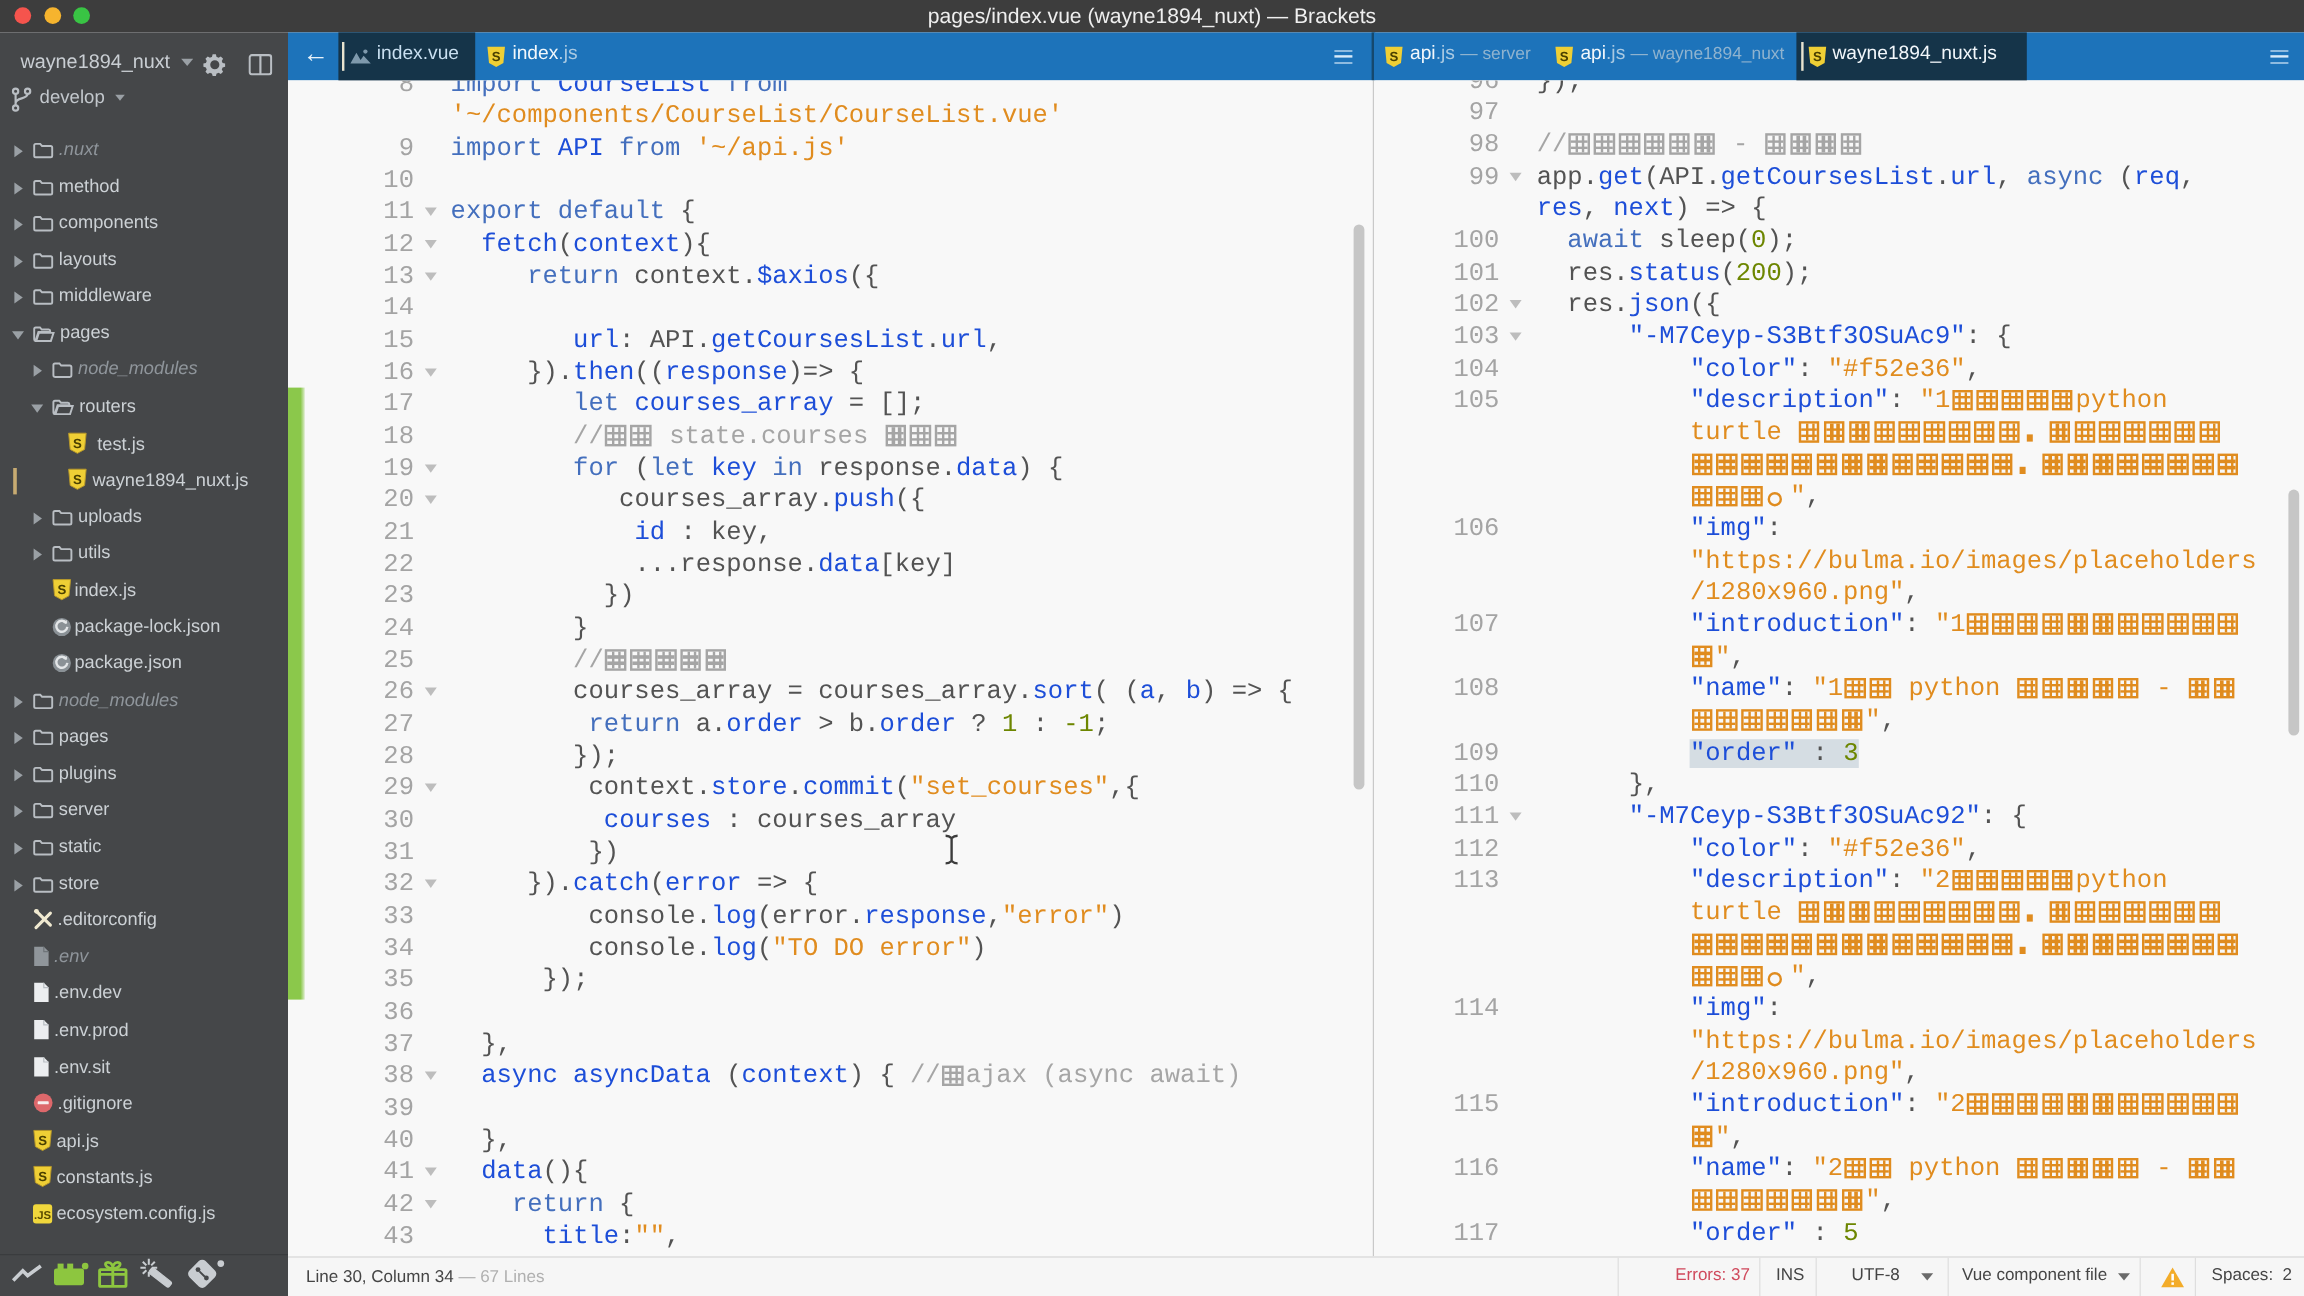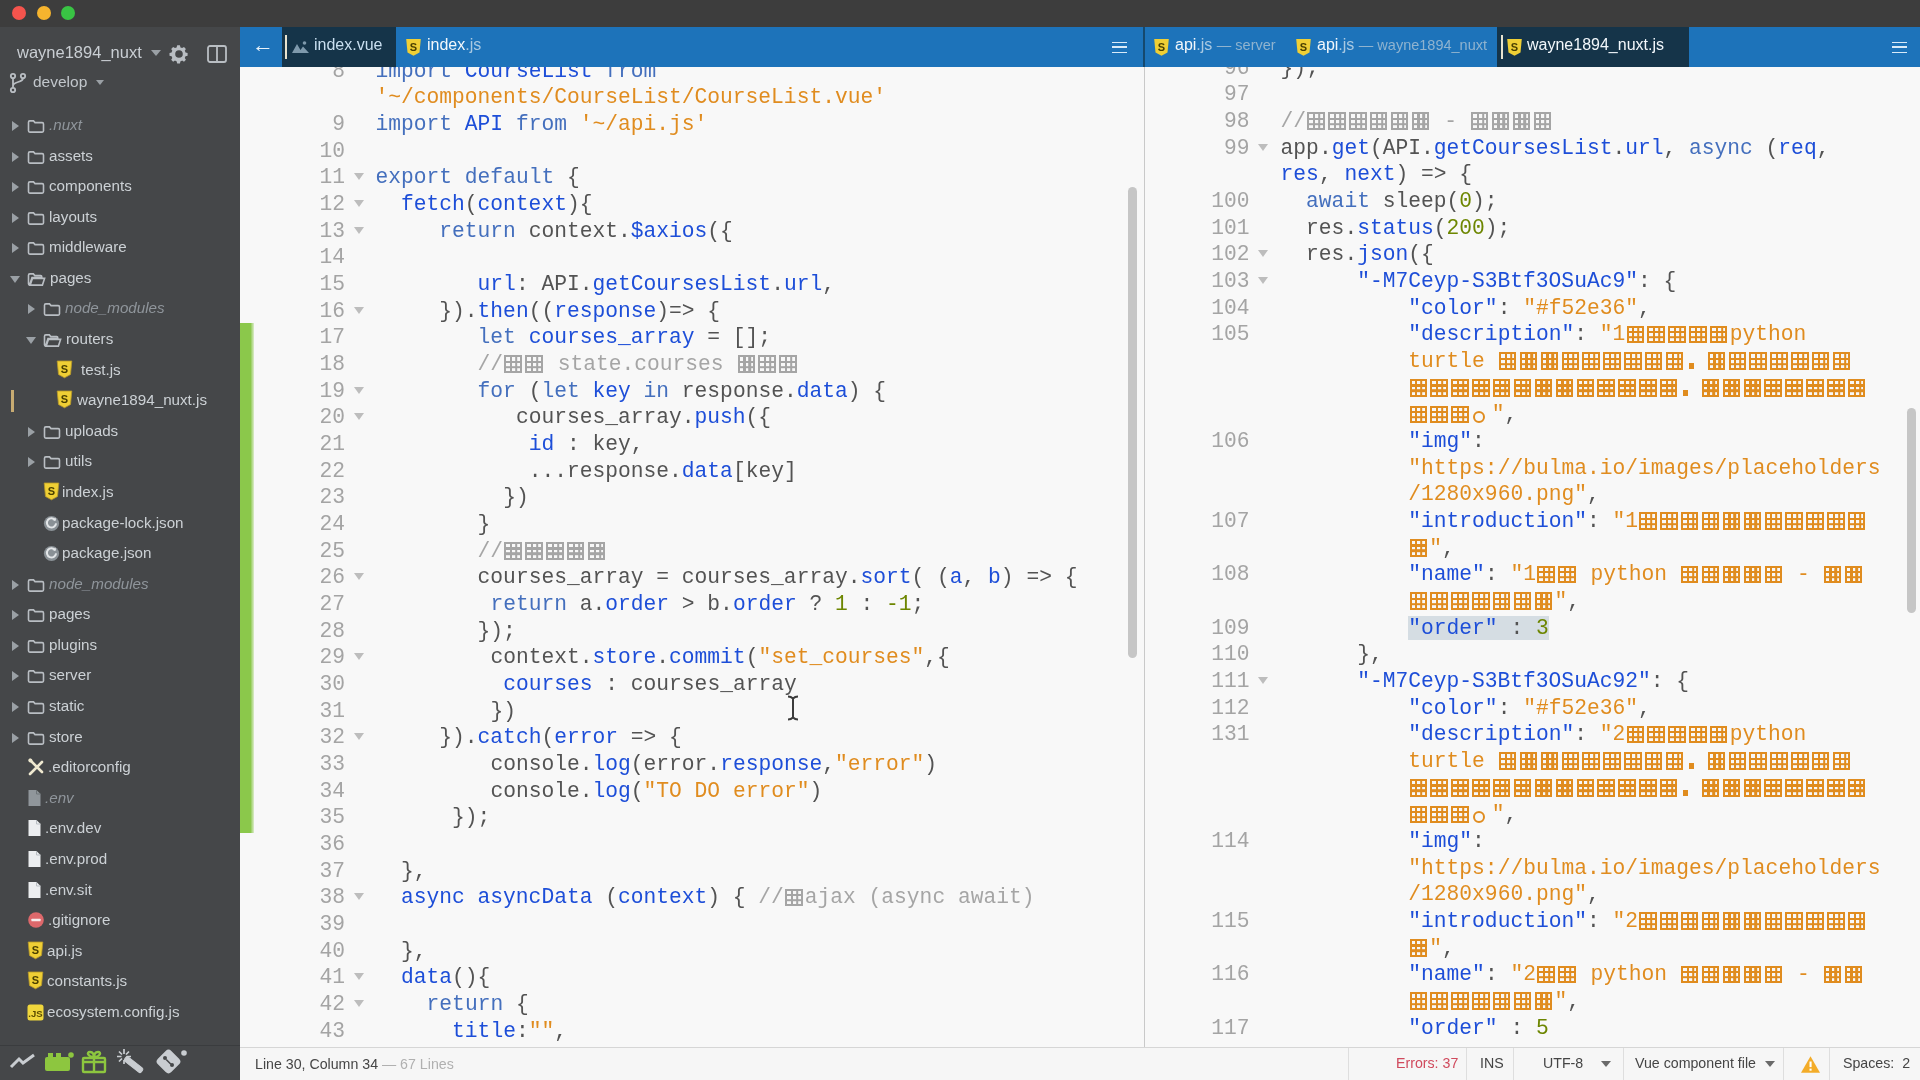--- a/index.html
+++ b/index.html
@@ -70,20 +70,21 @@
 #status { position:absolute; left:240px; top:1047px; width:1896px; height:33px;
   background:#f6f6f6; border-top:1px solid #d6d6d6; font-size:14.2px; color:#454545; }
 #status .sep { position:absolute; top:0; width:1px; height:32px; background:#dedede; }
 #bottombar { position:absolute; left:0; top:1045px; width:240px; height:35px;
   background:#454749; }
 </style></head><body>
 <div id="titlebar">
   <div class="tl" style="left:12px;background:#f5544d"></div>
   <div class="tl" style="left:36.5px;background:#f6b42e"></div>
   <div class="tl" style="left:61px;background:#39c444"></div>
+  <div class="t">pages/index.vue (wayne1894_nuxt) — Brackets</div>
 </div>
 <div id="sidebar">
   <div id="proj">wayne1894_nuxt<span class="dar"></span></div>
   <svg style="position:absolute;left:168px;top:16px" width="22" height="22" viewBox="0 0 22 22">
       <path fill="#b9bec3" d="M11 7.2a3.8 3.8 0 1 0 0 7.6 3.8 3.8 0 0 0 0-7.6zm8.6 5.5-2.1.6a6.7 6.7 0 0 1-.7 1.6l1.1 1.9-1.9 1.9-1.9-1.1a6.7 6.7 0 0 1-1.6.7l-.6 2.1h-2.7l-.6-2.1a6.7 6.7 0 0 1-1.6-.7l-1.9 1.1-1.9-1.9 1.1-1.9a6.7 6.7 0 0 1-.7-1.6l-2.1-.6V10l2.1-.6c.2-.6.4-1.1.7-1.6L3.2 5.9 5.1 4l1.9 1.1c.5-.3 1-.5 1.6-.7l.6-2.1h2.7l.6 2.1c.6.2 1.1.4 1.6.7L16 4l1.9 1.9-1.1 1.9c.3.5.5 1 .7 1.6l2.1.6z"></path>
     </svg>
   <svg style="position:absolute;left:207px;top:18px" width="20" height="18" viewBox="0 0 20 18">
       <rect x="1" y="1" width="18" height="16" rx="2" fill="none" stroke="#b9bec3" stroke-width="1.8"></rect>
       <line x1="10" y1="1" x2="10" y2="17" stroke="#b9bec3" stroke-width="1.8"></line>
     </svg>
@@ -96,21 +97,21 @@
       </g>
     </svg>
   <div id="dev">develop<span class="dar" style="border-left-width:4px;border-right-width:4px;border-top-width:5px"></span></div>
   <div class="tri-r" style="top:94px;left:12px"></div>
     <div class="trow dim" style="top:88px;left:27px"><svg class="ic" width="18" height="15" viewBox="0 0 18 15">
         <path d="M1.5 3.2 Q1.5 1.9 2.8 1.9 L6.5 1.9 L8 3.6 L15.2 3.6 Q16.5 3.6 16.5 4.9 L16.5 11.8 Q16.5 13.1 15.2 13.1 L2.8 13.1 Q1.5 13.1 1.5 11.8 Z" fill="none" stroke="#b9bec3" stroke-width="1.6"></path>
       </svg><span style="margin-left:4px">.nuxt</span></div>
     <div class="tri-r" style="top:125px;left:12px"></div>
     <div class="trow" style="top:119px;left:27px"><svg class="ic" width="18" height="15" viewBox="0 0 18 15">
         <path d="M1.5 3.2 Q1.5 1.9 2.8 1.9 L6.5 1.9 L8 3.6 L15.2 3.6 Q16.5 3.6 16.5 4.9 L16.5 11.8 Q16.5 13.1 15.2 13.1 L2.8 13.1 Q1.5 13.1 1.5 11.8 Z" fill="none" stroke="#b9bec3" stroke-width="1.6"></path>
-      </svg><span style="margin-left:4px">assets</span></div>
+      </svg><span style="margin-left:4px">method</span></div>
     <div class="tri-r" style="top:155px;left:12px"></div>
     <div class="trow" style="top:149px;left:27px"><svg class="ic" width="18" height="15" viewBox="0 0 18 15">
         <path d="M1.5 3.2 Q1.5 1.9 2.8 1.9 L6.5 1.9 L8 3.6 L15.2 3.6 Q16.5 3.6 16.5 4.9 L16.5 11.8 Q16.5 13.1 15.2 13.1 L2.8 13.1 Q1.5 13.1 1.5 11.8 Z" fill="none" stroke="#b9bec3" stroke-width="1.6"></path>
       </svg><span style="margin-left:4px">components</span></div>
     <div class="tri-r" style="top:186px;left:12px"></div>
     <div class="trow" style="top:180px;left:27px"><svg class="ic" width="18" height="15" viewBox="0 0 18 15">
         <path d="M1.5 3.2 Q1.5 1.9 2.8 1.9 L6.5 1.9 L8 3.6 L15.2 3.6 Q16.5 3.6 16.5 4.9 L16.5 11.8 Q16.5 13.1 15.2 13.1 L2.8 13.1 Q1.5 13.1 1.5 11.8 Z" fill="none" stroke="#b9bec3" stroke-width="1.6"></path>
       </svg><span style="margin-left:4px">layouts</span></div>
     <div class="tri-r" style="top:216px;left:12px"></div>
     <div class="trow" style="top:210px;left:27px"><svg class="ic" width="18" height="15" viewBox="0 0 18 15">
@@ -423,21 +424,21 @@
     <div class="cl" style="top:521.0px;left:263.3px"><span class="s"><i class="cj"></i><i class="cj"></i><i class="cj"></i><i class="cj"></i><i class="cj"></i><i class="cj"></i><i class="cj"></i>"</span>,</div>
     <div class="ln" style="top:547.7px;left:-15.5px">109</div>
     <div class="cl" style="top:547.7px;left:263.3px"><span class="hl"><span class="d">"order"</span> : <span class="n">3</span></span></div>
     <div class="ln" style="top:574.3px;left:-15.5px">110</div>
     <div class="cl" style="top:574.3px;left:212.2px">},</div>
     <div class="ln" style="top:601.0px;left:-15.5px">111</div>
     <div class="fold" style="top:610.0px;left:113.0px"></div>
     <div class="cl" style="top:601.0px;left:212.2px"><span class="d">"-M7Ceyp-S3Btf3OSuAc92"</span>: {</div>
     <div class="ln" style="top:627.7px;left:-15.5px">112</div>
     <div class="cl" style="top:627.7px;left:263.3px"><span class="d">"color"</span>: <span class="s">"#f52e36"</span>,</div>
-    <div class="ln" style="top:654.3px;left:-15.5px">131</div>
+    <div class="ln" style="top:654.3px;left:-15.5px">113</div>
     <div class="cl" style="top:654.3px;left:263.3px"><span class="d">"description"</span>: <span class="s">"2<i class="cj"></i><i class="cj"></i><i class="cj"></i><i class="cj"></i><i class="cj"></i>python</span></div>
     <div class="cl" style="top:681.0px;left:263.3px"><span class="s">turtle <i class="cj"></i><i class="cj"></i><i class="cj"></i><i class="cj"></i><i class="cj"></i><i class="cj"></i><i class="cj"></i><i class="cj"></i><i class="cj"></i><i class="cp"></i><i class="cj"></i><i class="cj"></i><i class="cj"></i><i class="cj"></i><i class="cj"></i><i class="cj"></i><i class="cj"></i></span></div>
     <div class="cl" style="top:707.7px;left:263.3px"><span class="s"><i class="cj"></i><i class="cj"></i><i class="cj"></i><i class="cj"></i><i class="cj"></i><i class="cj"></i><i class="cj"></i><i class="cj"></i><i class="cj"></i><i class="cj"></i><i class="cj"></i><i class="cj"></i><i class="cj"></i><i class="cp"></i><i class="cj"></i><i class="cj"></i><i class="cj"></i><i class="cj"></i><i class="cj"></i><i class="cj"></i><i class="cj"></i><i class="cj"></i></span></div>
     <div class="cl" style="top:734.3px;left:263.3px"><span class="s"><i class="cj"></i><i class="cj"></i><i class="cj"></i><i class="co"></i>"</span>,</div>
     <div class="ln" style="top:761.0px;left:-15.5px">114</div>
     <div class="cl" style="top:761.0px;left:263.3px"><span class="d">"img"</span>:</div>
     <div class="cl" style="top:787.6px;left:263.3px"><span class="s">"https://bulma.io/images/placeholders</span></div>
     <div class="cl" style="top:814.3px;left:263.3px"><span class="s">/1280x960.png"</span>,</div>
     <div class="ln" style="top:841.0px;left:-15.5px">115</div>
     <div class="cl" style="top:841.0px;left:263.3px"><span class="d">"introduction"</span>: <span class="s">"2<i class="cj"></i><i class="cj"></i><i class="cj"></i><i class="cj"></i><i class="cj"></i><i class="cj"></i><i class="cj"></i><i class="cj"></i><i class="cj"></i><i class="cj"></i><i class="cj"></i></span></div>

